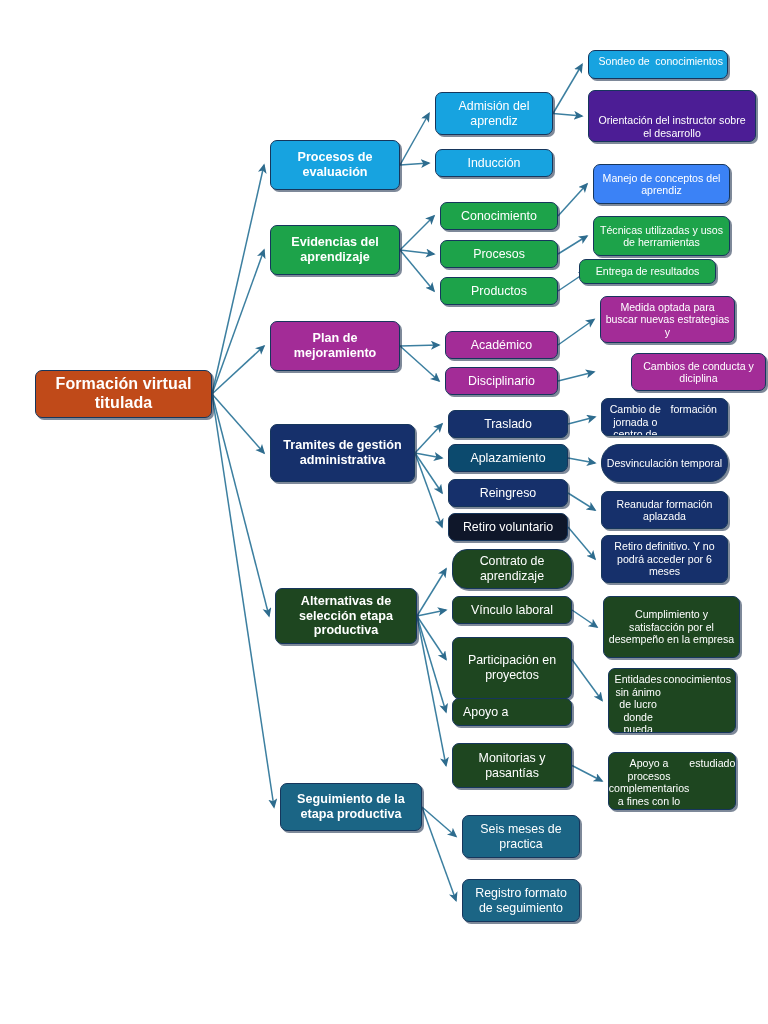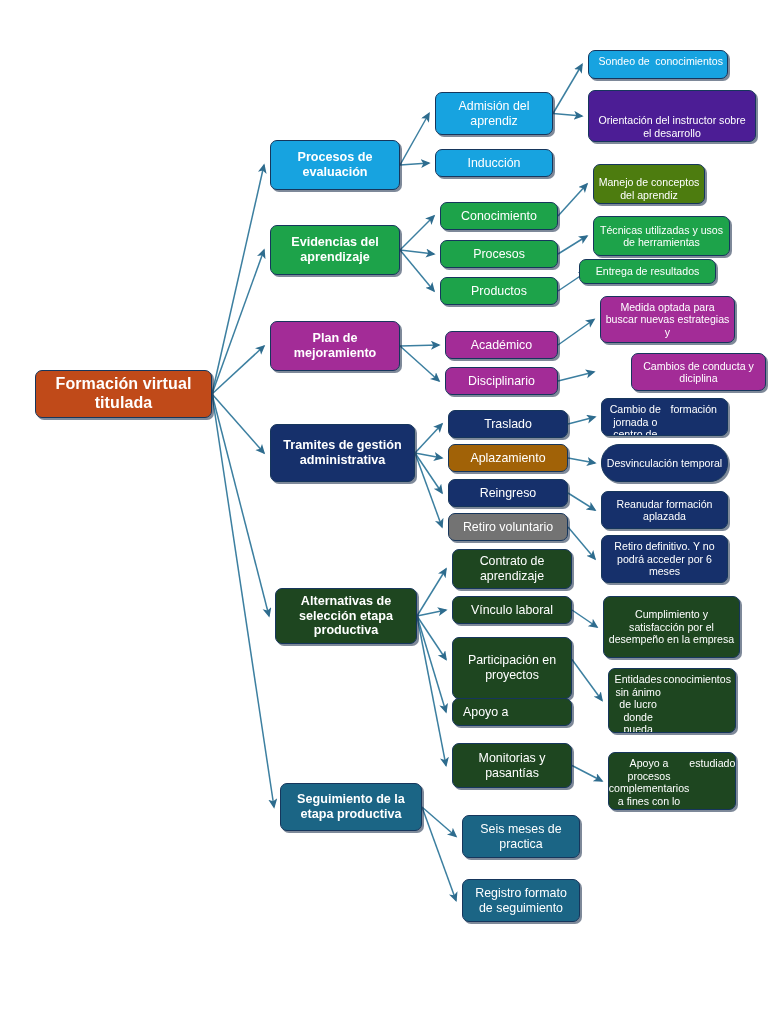--- a/index.html
+++ b/index.html
@@ -90,21 +90,21 @@
       </div>
       <div class="node lvl2" style="left: 435px; top: 149px; width: 118px; height: 28px; background: rgb(23, 163, 224);">
         <span>Inducción</span>
       </div>
       <div class="node lvl1" style="left: 270px; top: 225px; width: 130px; height: 50px; background: rgb(29, 163, 74);">
         <span>Evidencias del aprendizaje</span>
       </div>
       <div class="node lvl2" style="left: 440px; top: 202px; width: 118px; height: 28px; background: rgb(29, 163, 74);">
         <span>Conocimiento</span>
       </div>
-      <div class="node lvl3" style="left: 593px; top: 164px; width: 112px; height: 40px; background: #4d7c0f; align-items: flex-end;">
+      <div class="node lvl3" style="left: 593px; top: 164px; width: 137px; height: 40px; background: #3b82f6;">
         <span>Manejo de conceptos del aprendiz</span>
       </div>
       <div class="node lvl2" style="left: 440px; top: 240px; width: 118px; height: 28px; background: rgb(29, 163, 74);">
         <span>Procesos</span>
       </div>
       <div class="node lvl3" style="left: 593px; top: 216px; width: 137px; height: 40px; background: rgb(29, 163, 74);">
         <span>Técnicas utilizadas y usos de herramientas</span>
       </div>
       <div class="node lvl2" style="left: 440px; top: 277px; width: 118px; height: 28px; background: rgb(29, 163, 74);">
         <span>Productos</span>
@@ -130,42 +130,42 @@
       <div class="node lvl1" style="left: 270px; top: 424px; width: 145px; height: 58px; background: rgb(22, 48, 107);">
         <span>Tramites de gestión administrativa</span>
       </div>
       <div class="node lvl2" style="left: 448px; top: 410px; width: 120px; height: 28px; background: rgb(22, 48, 107);">
         <span>Traslado</span>
       </div>
       <div class="node lvl3 align-top" style="left: 601px; top: 398px; width: 127px; height: 38px; background: rgb(22, 48, 107);">
         <span>Cambio de jornada o centro de</span>
         <span>formación</span>
       </div>
-      <div class="node lvl2" style="left: 448px; top: 444px; width: 120px; height: 28px; background: #a16207;">
+      <div class="node lvl2" style="left: 448px; top: 444px; width: 120px; height: 28px; background: #0c4a6e;">
         <span>Aplazamiento</span>
       </div>
       <div class="node lvl3" style="left: 601px; top: 444px; width: 127px; height: 38px; background: rgb(22, 48, 107); border-radius: 18px;">
         <span>Desvinculación temporal</span>
       </div>
       <div class="node lvl2" style="left: 448px; top: 479px; width: 120px; height: 28px; background: rgb(22, 48, 107);">
         <span>Reingreso</span>
       </div>
       <div class="node lvl3" style="left: 601px; top: 491px; width: 127px; height: 38px; background: rgb(22, 48, 107);">
         <span>Reanudar formación aplazada</span>
       </div>
-      <div class="node lvl2" style="left: 448px; top: 513px; width: 120px; height: 28px; background: #737373;">
+      <div class="node lvl2" style="left: 448px; top: 513px; width: 120px; height: 28px; background: #0f172a;">
         <span>Retiro voluntario</span>
       </div>
       <div class="node lvl3" style="left: 601px; top: 535px; width: 127px; height: 48px; background: rgb(22, 48, 107);">
         <span>Retiro definitivo. Y no podrá acceder por 6 meses</span>
       </div>
       <div class="node lvl1" style="left: 275px; top: 588px; width: 142px; height: 56px; background: rgb(30, 70, 32);">
         <span>Alternativas de selección etapa productiva</span>
       </div>
-      <div class="node lvl2" style="left: 452px; top: 549px; width: 120px; height: 40px; background: rgb(30, 70, 32);">
+      <div class="node lvl2" style="left: 452px; top: 549px; width: 120px; height: 40px; background: rgb(30, 70, 32); border-radius: 15px;">
         <span>Contrato de aprendizaje</span>
       </div>
       <div class="node lvl2" style="left: 452px; top: 596px; width: 120px; height: 28px; background: rgb(30, 70, 32);">
         <span>Vínculo laboral</span>
       </div>
       <div class="node lvl3" style="left: 603px; top: 596px; width: 137px; height: 62px; background: rgb(30, 70, 32);">
         <span>Cumplimiento y satisfacción por el desempeño en la empresa</span>
       </div>
       <div class="node lvl2" style="left: 452px; top: 637px; width: 120px; height: 62px; background: rgb(30, 70, 32);">
         <span>Participación en proyectos</span>

